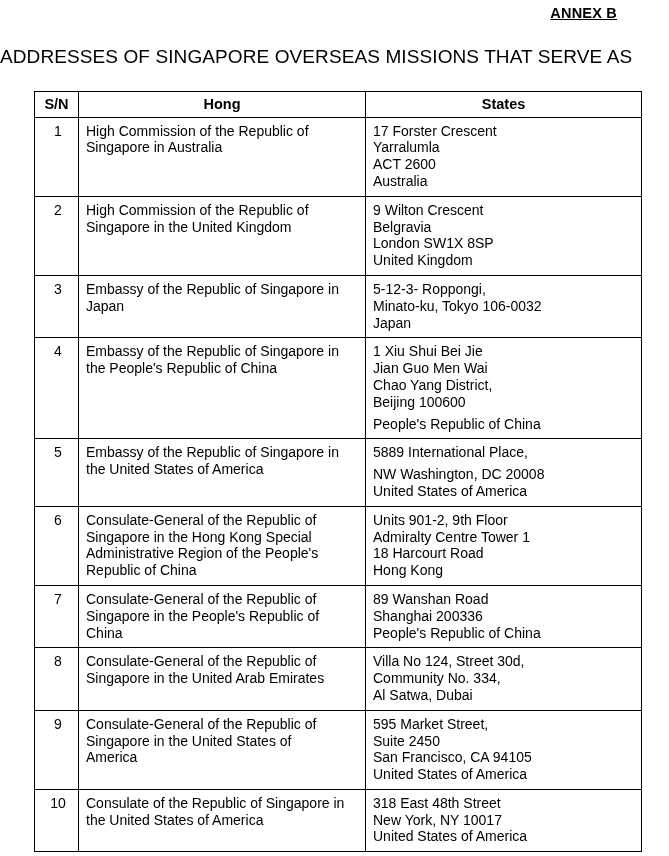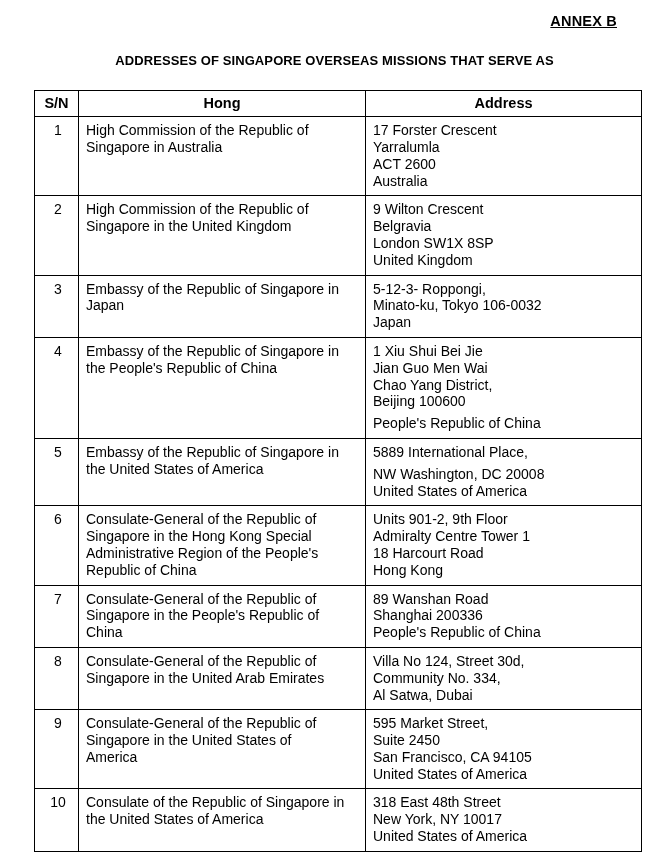--- a/index.html
+++ b/index.html
@@ -12,36 +12,35 @@
     height: 856px;
     font-family: "Liberation Sans", sans-serif;
     color: #000000;
     overflow: hidden;
   }
   .page {
     position: relative;
     width: 669px;
     height: 856px;
     box-sizing: border-box;
-    padding-top: 13px;
+    padding-top: 5px;
     background: #ffffff;
   }
   .annex-label {
     font-size: 14.5px;
     font-weight: bold;
     text-decoration: underline;
     text-align: right;
     margin-right: 52px;
     letter-spacing: 0.2px;
   }
   .doc-title {
     margin-top: 23px;
-    text-align: center;
-    font-size: 13px;
-    font-weight: bold;
+    font-size: 19px;
+    font-weight: normal;
     line-height: 1.4;
     letter-spacing: 0.1px;
   }
   table.missions {
     border-collapse: collapse;
     table-layout: fixed;
     margin: 20px 0 0 34px;
     width: 607px;
   }
   table.missions th,
@@ -87,21 +86,21 @@
   <table class="missions">
     <colgroup>
       <col class="col-sn">
       <col class="col-name">
       <col class="col-address">
     </colgroup>
     <thead>
       <tr>
         <th>S/N</th>
         <th>Hong</th>
-        <th>Address</th>
+        <th>States</th>
       </tr>
     </thead>
     <tbody id="table-body">
         <tr>
           <td class="cell-sn">1</td>
           <td class="cell-name">High Commission of the Republic of<br>Singapore in Australia</td>
           <td class="cell-address">
             <div class="addr-par">17 Forster Crescent<br>Yarralumla<br>ACT 2600<br>Australia</div>
           </td>
         </tr>

